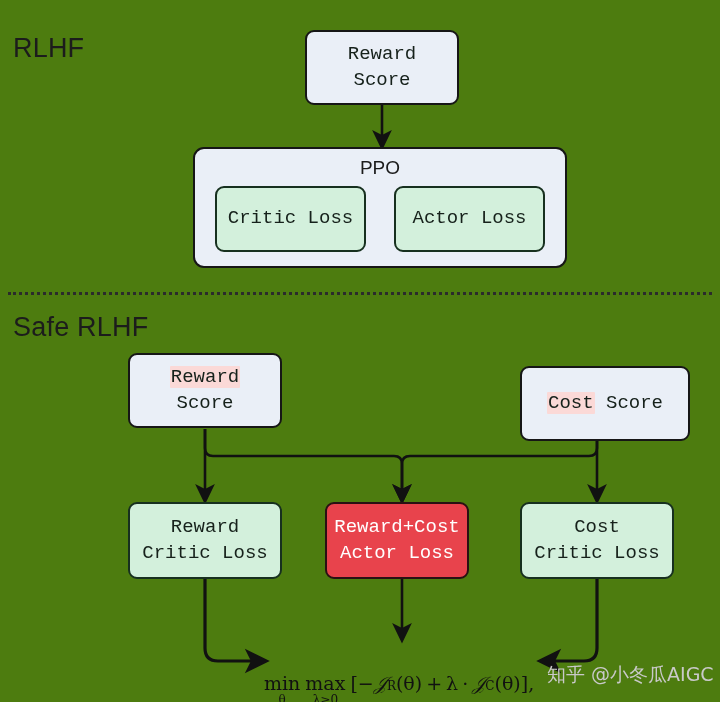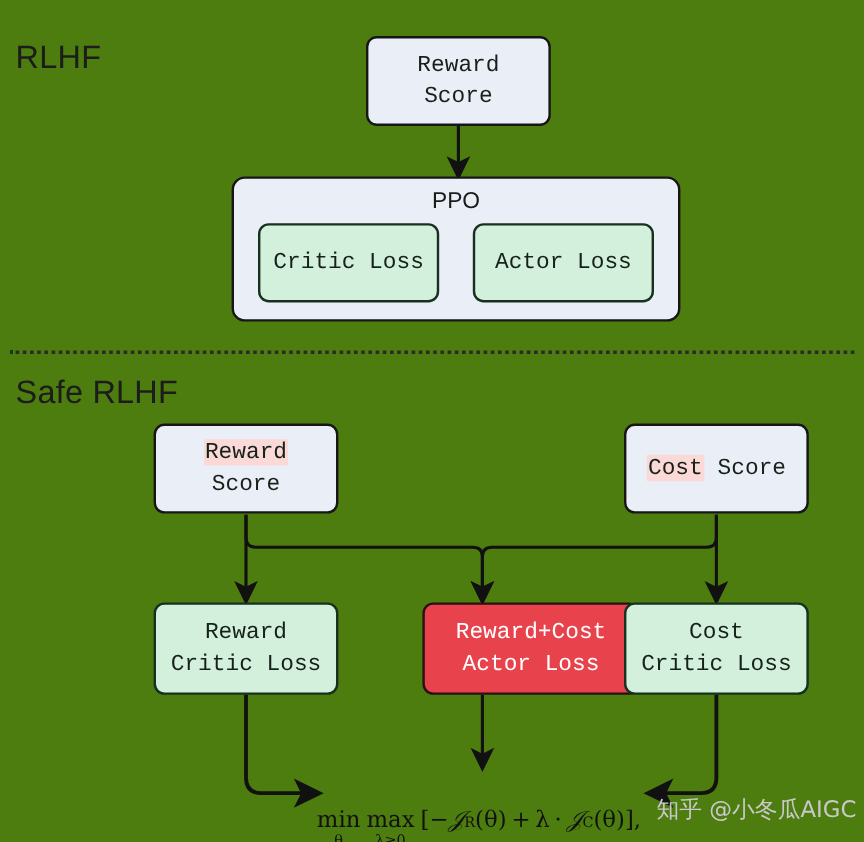--- a/index.html
+++ b/index.html
@@ -170,30 +170,30 @@
 
   <div class="divider"></div>
 
   <div class="node fill-blue" style="left:128px; top:353px; width:154px; height:75px;">
     <span class="line">
       <span class="hl">Reward</span>
     </span>
     <span class="line">Score</span>
   </div>
 
-  <div class="node fill-blue" style="left:520px; top:353px; width:154px; height:75px;">
+  <div class="node fill-blue" style="left:520px; top:366px; width:170px; height:75px;">
     <span class="line"><span class="hl">Cost</span><span> Score</span></span>
   </div>
 
   <div class="node fill-green" style="left:128px; top:502px; width:154px; height:77px;">
     <span class="line">Reward</span>
     <span class="line">Critic Loss</span>
   </div>
 
-  <div class="node fill-red" style="left:325px; top:502px; width:181px; height:77px;margin-left:27px;">
+  <div class="node fill-red" style="left:325px; top:502px; width:144px; height:77px;">
     <span class="line">Reward+Cost</span>
     <span class="line">Actor Loss</span>
   </div>
 
   <div class="node fill-green" style="left:520px; top:502px; width:154px; height:77px;">
     <span class="line">Cost</span>
     <span class="line">Critic Loss</span>
   </div>
 
   <div class="formula" style="left:264px; top:672px;">

